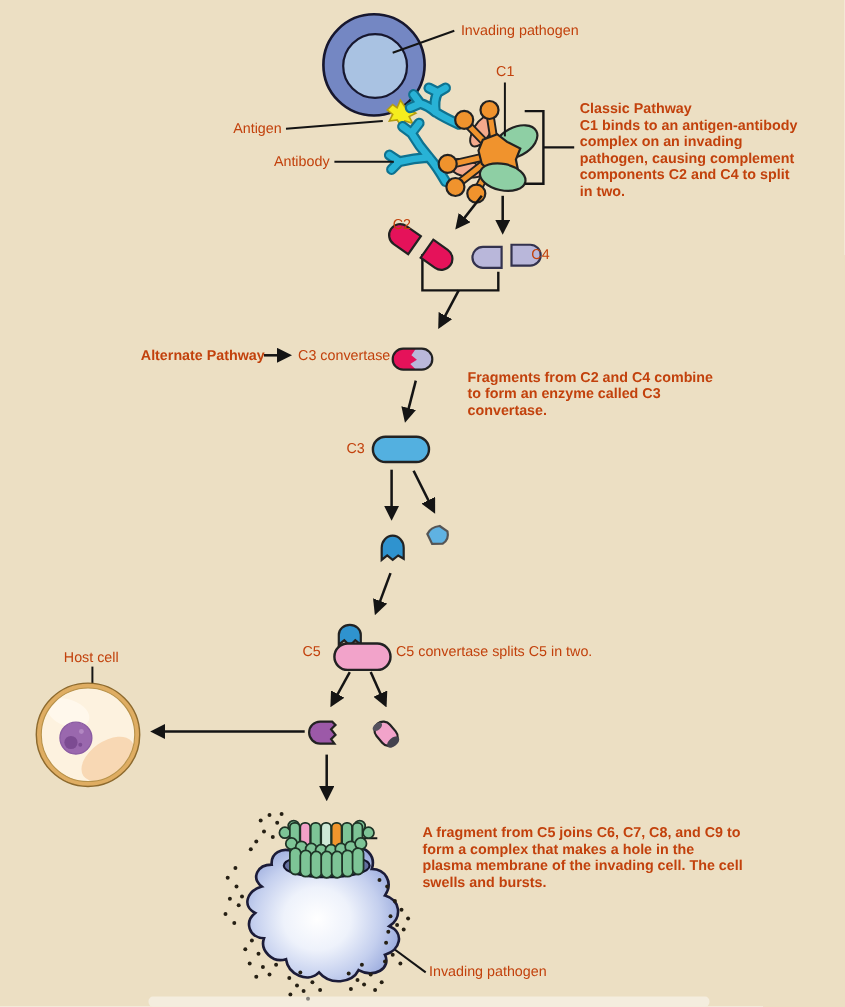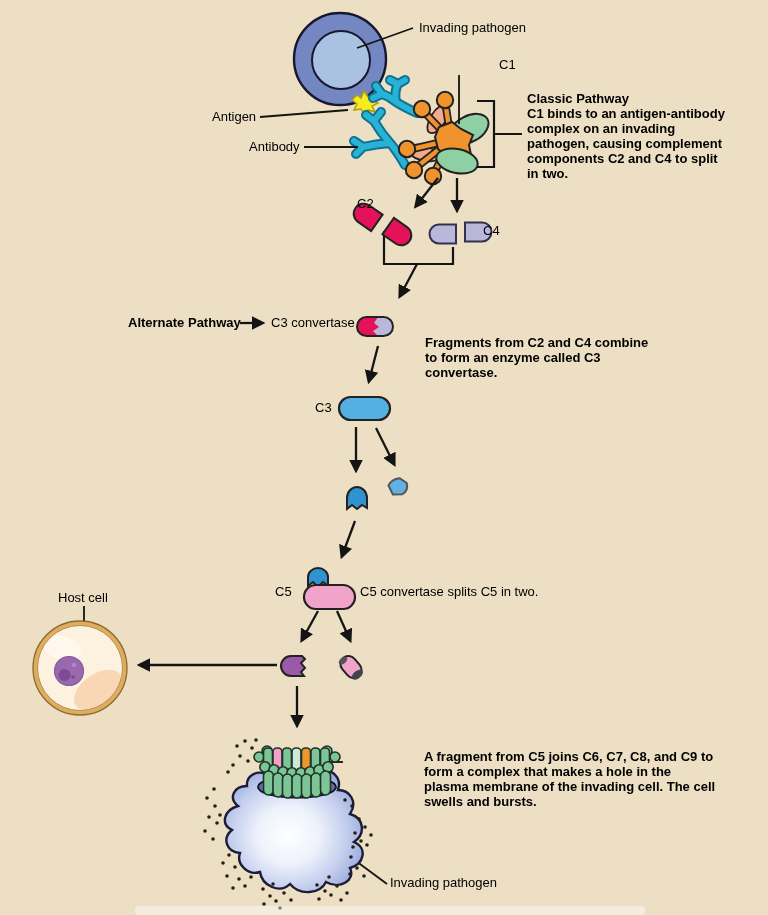--- a/index.html
+++ b/index.html
@@ -1,18 +1,18 @@
 <!DOCTYPE html>
 <html><head>
 <meta charset="utf-8">
 <style>
   html,body{margin:0;padding:0;}
   #fig{position:relative;width:768px;height:915px;overflow:hidden;font-family:"Liberation Sans",sans-serif;}
   #fig svg{position:absolute;left:0;top:0;}
-  .lbl{position:absolute;font:13px/15px "Liberation Sans",sans-serif;color:#000000;white-space:nowrap;}
+  .lbl{position:absolute;font:13px/15px "Liberation Sans",sans-serif;color:#c2410c;white-space:nowrap;}
   .wrap{white-space:normal;font-weight:bold;}
   .b{font-weight:bold;}
 </style>
 </head>
 <body>
 
 <div id="fig">
 <svg width="768" height="915" viewBox="0 0 768 915">
   <defs>
     <marker id="ah" markerWidth="6" markerHeight="6" viewBox="0 0 10 10" refX="7.5" refY="5" orient="auto">
@@ -234,29 +234,29 @@
         <circle cx="352" cy="806" r="1.8"></circle>
         <circle cx="357" cy="868" r="1.8"></circle>
         <circle cx="364" cy="876" r="1.8"></circle>
     <circle cx="350" cy="874" r="1.8"></circle>
   </g>
 
   <rect x="135" y="906" width="510" height="9" rx="4" fill="#ffffff" opacity="0.45"></rect>
 </svg>
 
 <div class="lbl" style="left:419px;top:20px;">Invading pathogen</div>
-<div class="lbl" style="left:451px;top:57px;margin-left:48px;">C1</div>
+<div class="lbl" style="left:451px;top:57px;">C1</div>
 <div class="lbl" style="left:212px;top:109px;">Antigen</div>
 <div class="lbl" style="left:249px;top:139px;">Antibody</div>
 <div class="lbl b" style="left:527px;top:91px;">Classic Pathway</div>
 <div class="lbl wrap" style="left:527px;top:106px;width:202px;">C1 binds to an antigen-antibody complex on an invading pathogen, causing complement components C2 and C4 to split in two.</div>
 <div class="lbl" style="left:357px;top:196px;">C2</div>
 <div class="lbl" style="left:483px;top:223px;">C4</div>
 <div class="lbl b" style="left:128px;top:315px;">Alternate Pathway</div>
 <div class="lbl" style="left:271px;top:315px;">C3 convertase</div>
 <div class="lbl wrap" style="left:425px;top:315px;width:230px;margin-top:20px;">Fragments from C2 and C4 combine to form an enzyme called C3 convertase.</div>
 <div class="lbl" style="left:315px;top:400px;">C3</div>
 <div class="lbl" style="left:275px;top:584px;">C5</div>
 <div class="lbl" style="left:360px;top:584px;">C5 convertase splits C5 in two.</div>
 <div class="lbl" style="left:58px;top:590px;">Host cell</div>
-<div class="lbl wrap" style="left:384px;top:749px;width:294px;margin-left:40px;">A fragment from C5 joins C6, C7, C8, and C9 to form a complex that makes a hole in the plasma membrane of the invading cell. The cell swells and bursts.</div>
+<div class="lbl wrap" style="left:384px;top:749px;width:294px;">A fragment from C5 joins C6, C7, C8, and C9 to form a complex that makes a hole in the plasma membrane of the invading cell. The cell swells and bursts.</div>
 <div class="lbl" style="left:390px;top:875px;">Invading pathogen</div>
 </div>
 
 </body></html>

